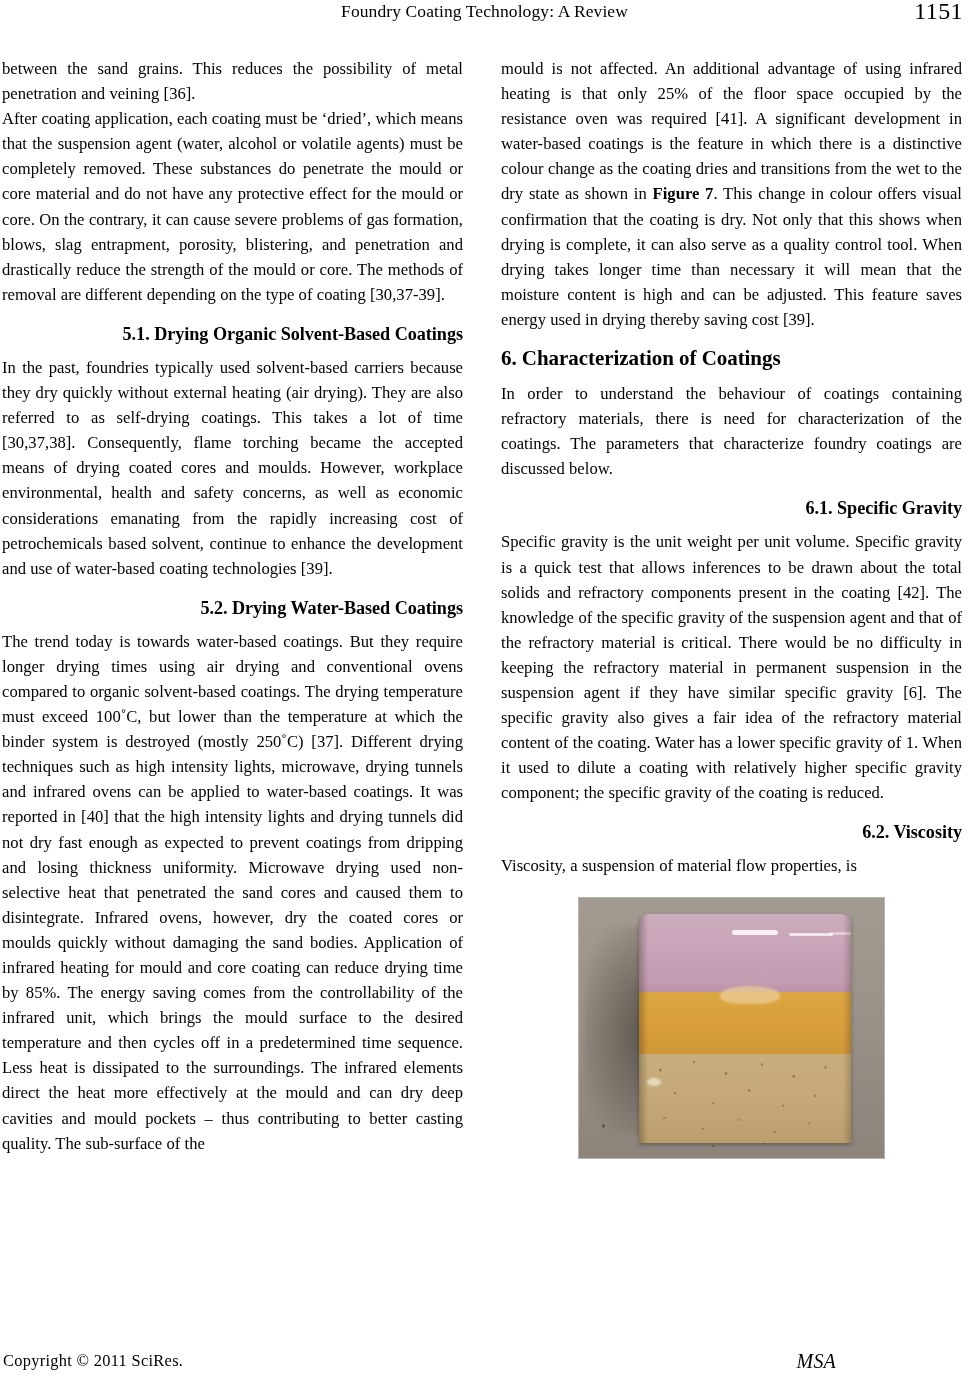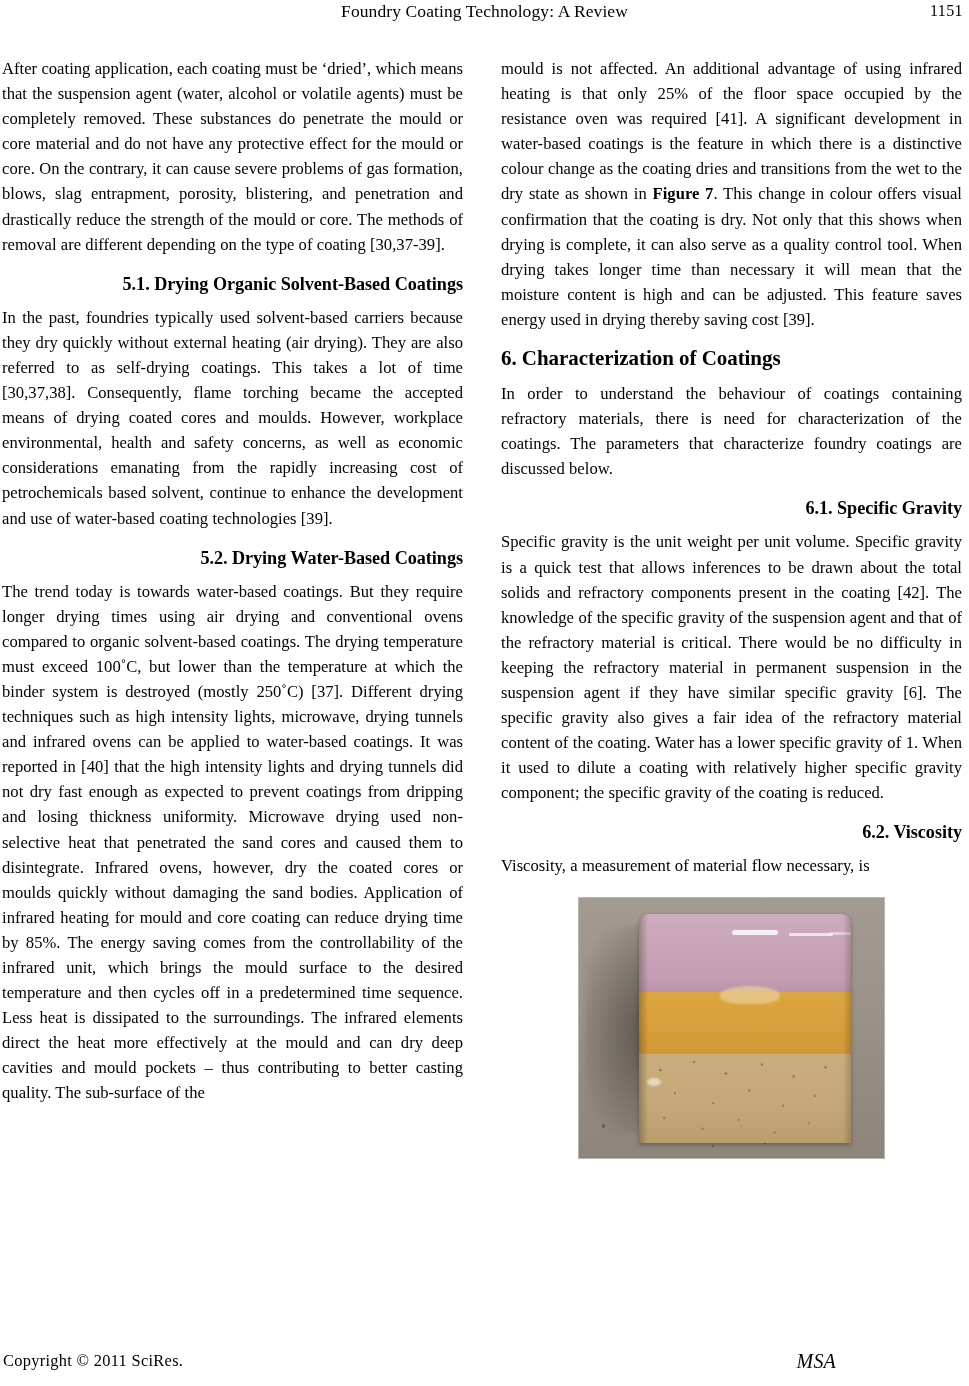--- a/index.html
+++ b/index.html
@@ -30,21 +30,21 @@
   }
   .page-header .head-title {
     font-size: 17.5px;
     line-height: 22px;
     letter-spacing: 0.1px;
   }
   .page-header .folio {
     position: absolute;
     right: 6px;
     top: 0px;
-    font-size: 16px;
+    font-size: 24px;
     line-height: 22px;
     letter-spacing: 0.4px;
   }
 
   
   .columns {
     position: absolute;
     top: 56px;
     left: 0px;
     width: 969px;
@@ -269,20 +269,21 @@
 
 <div class="page-header">
   <span class="head-title">Foundry Coating Technology: A Review</span>
   <span class="folio">1151</span>
 </div>
 
 <div class="columns">
 
   <div class="col col-left">
 
+    <p class="body-text">between the sand grains. This reduces the possibility of metal penetration and veining [36].</p>
 
 
     <p class="body-text">After coating application, each coating must be ‘dried’, which means that the suspension agent (water, alcohol or volatile agents) must be completely removed. These substances do penetrate the mould or core material and do not have any protective effect for the mould or core. On the contrary, it can cause severe problems of gas formation, blows, slag entrapment, porosity, blistering, and penetration and drastically reduce the strength of the mould or core. The methods of removal are different depending on the type of coating [30,37-39].</p>
 
     <h3 class="subsection-head">5.1. Drying Organic Solvent-Based Coatings</h3>
 
     <p class="body-text">In the past, foundries typically used solvent-based carriers because they dry quickly without external heating (air drying). They are also referred to as self-drying coatings. This takes a lot of time [30,37,38]. Consequently, flame torching became the accepted means of drying coated cores and moulds. However, workplace environmental, health and safety concerns, as well as economic considerations emanating from the rapidly increasing cost of petrochemicals based solvent, continue to enhance the development and use of water-based coating technologies [39].</p>
 
     <h3 class="subsection-head">5.2. Drying Water-Based Coatings</h3>
 
@@ -297,21 +298,21 @@
     <h2 class="section-head">6. Characterization of Coatings</h2>
 
     <p class="body-text">In order to understand the behaviour of coatings containing refractory materials, there is need for characterization of the coatings. The parameters that characterize foundry coatings are discussed below.</p>
 
     <h3 class="subsection-head">6.1. Specific Gravity</h3>
 
     <p class="body-text">Specific gravity is the unit weight per unit volume. Specific gravity is a quick test that allows inferences to be drawn about the total solids and refractory components present in the coating [42]. The knowledge of the specific gravity of the suspension agent and that of the refractory material is critical. There would be no difficulty in keeping the refractory material in permanent suspension in the suspension agent if they have similar specific gravity [6]. The specific gravity also gives a fair idea of the refractory material content of the coating. Water has a lower specific gravity of 1. When it used to dilute a coating with relatively higher specific gravity component; the specific gravity of the coating is reduced.</p>
 
     <h3 class="subsection-head">6.2. Viscosity</h3>
 
-    <p class="body-text">Viscosity, a measurement of material flow necessary, is</p>
+    <p class="body-text">Viscosity, a suspension of material flow properties, is</p>
 
     <div class="figure-block">
 
       <div class="figure-frame" title="coated sand block photograph">
         <div class="photo-bg"></div>
         <div class="photo-shadow"></div>
         <div class="photo-floor-spots"></div>
 
         <div class="sand-block">
           <div class="band-pink"></div>

